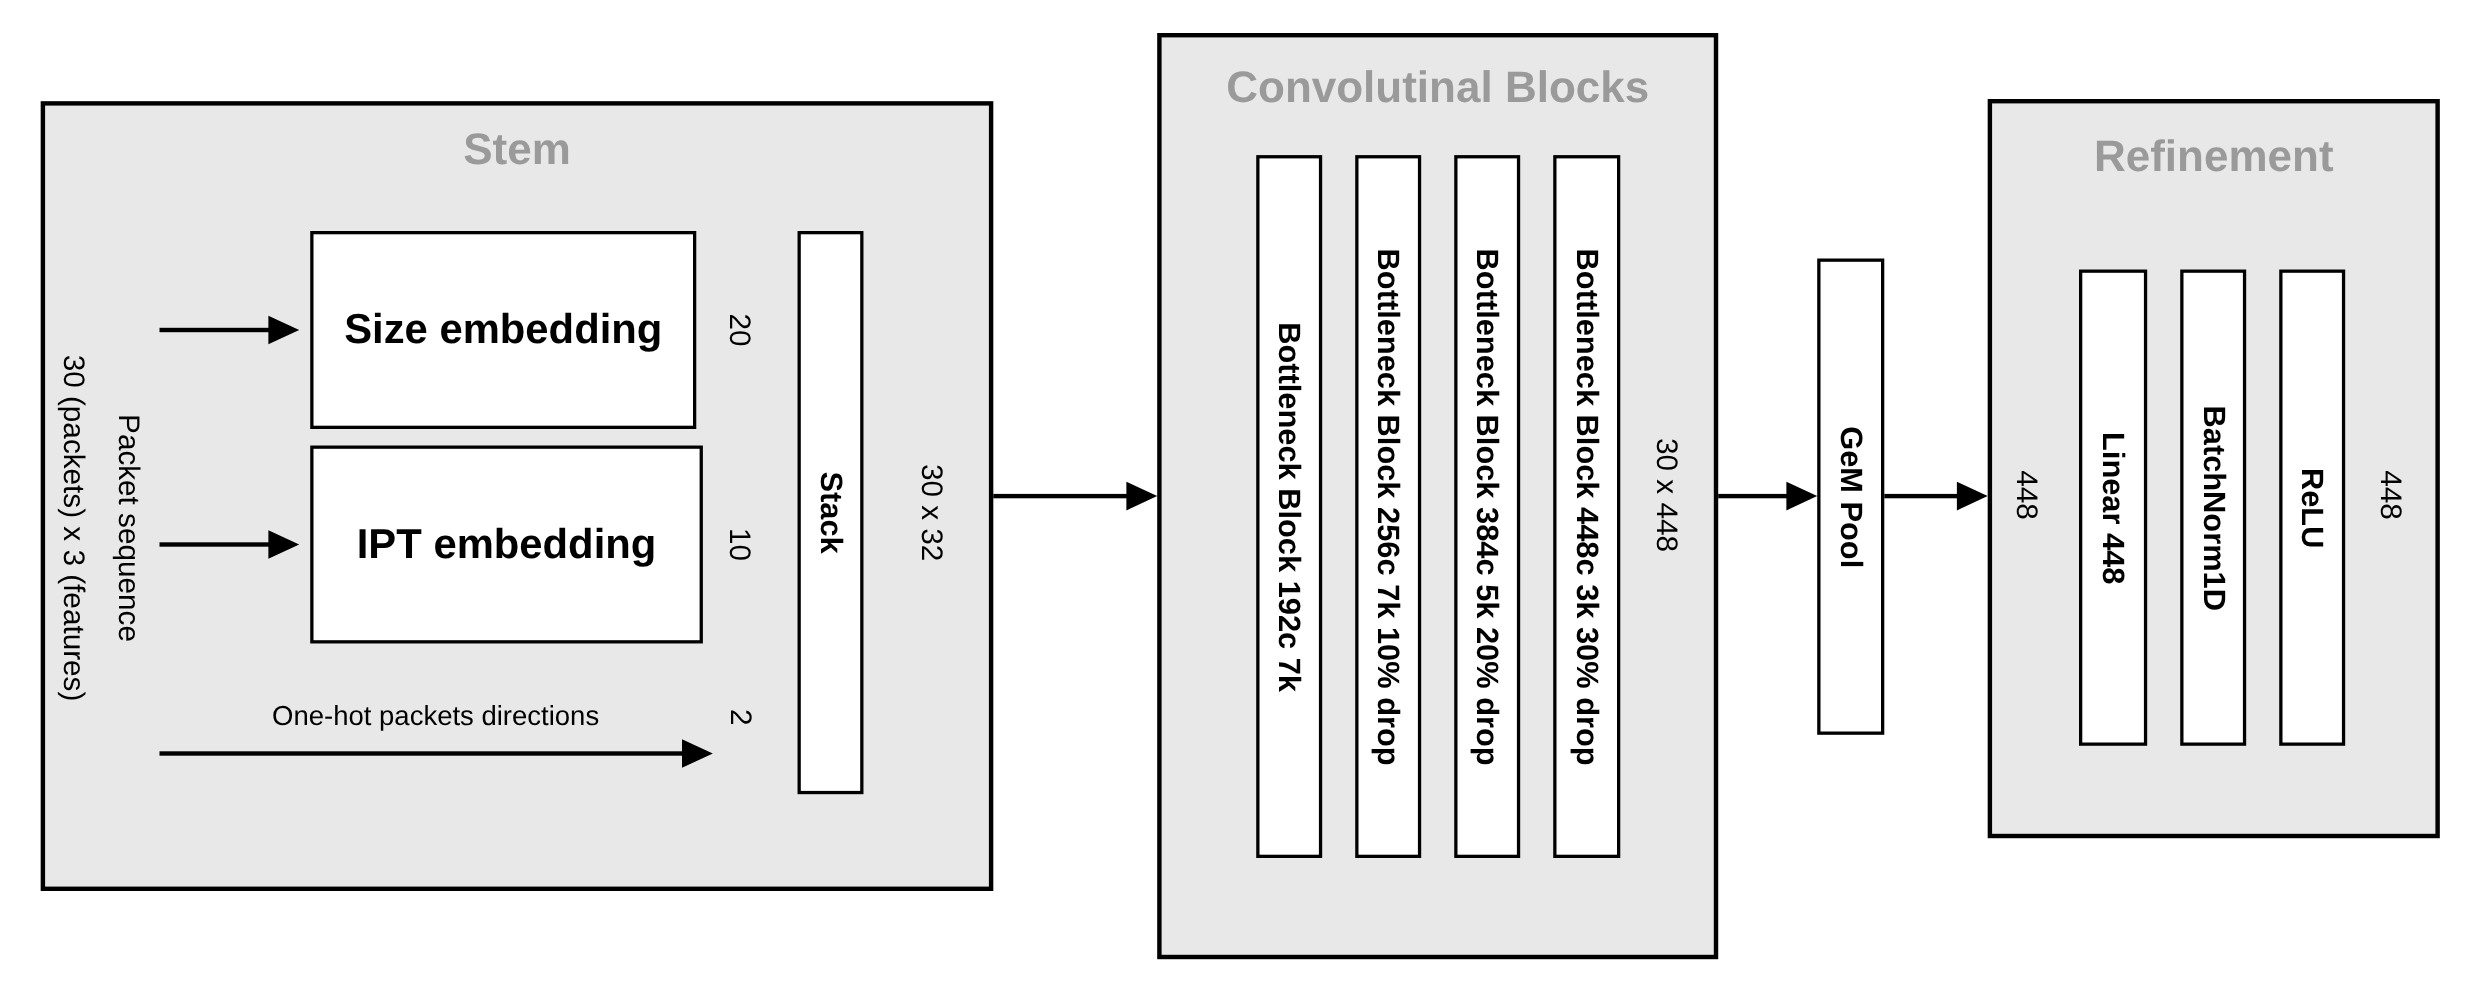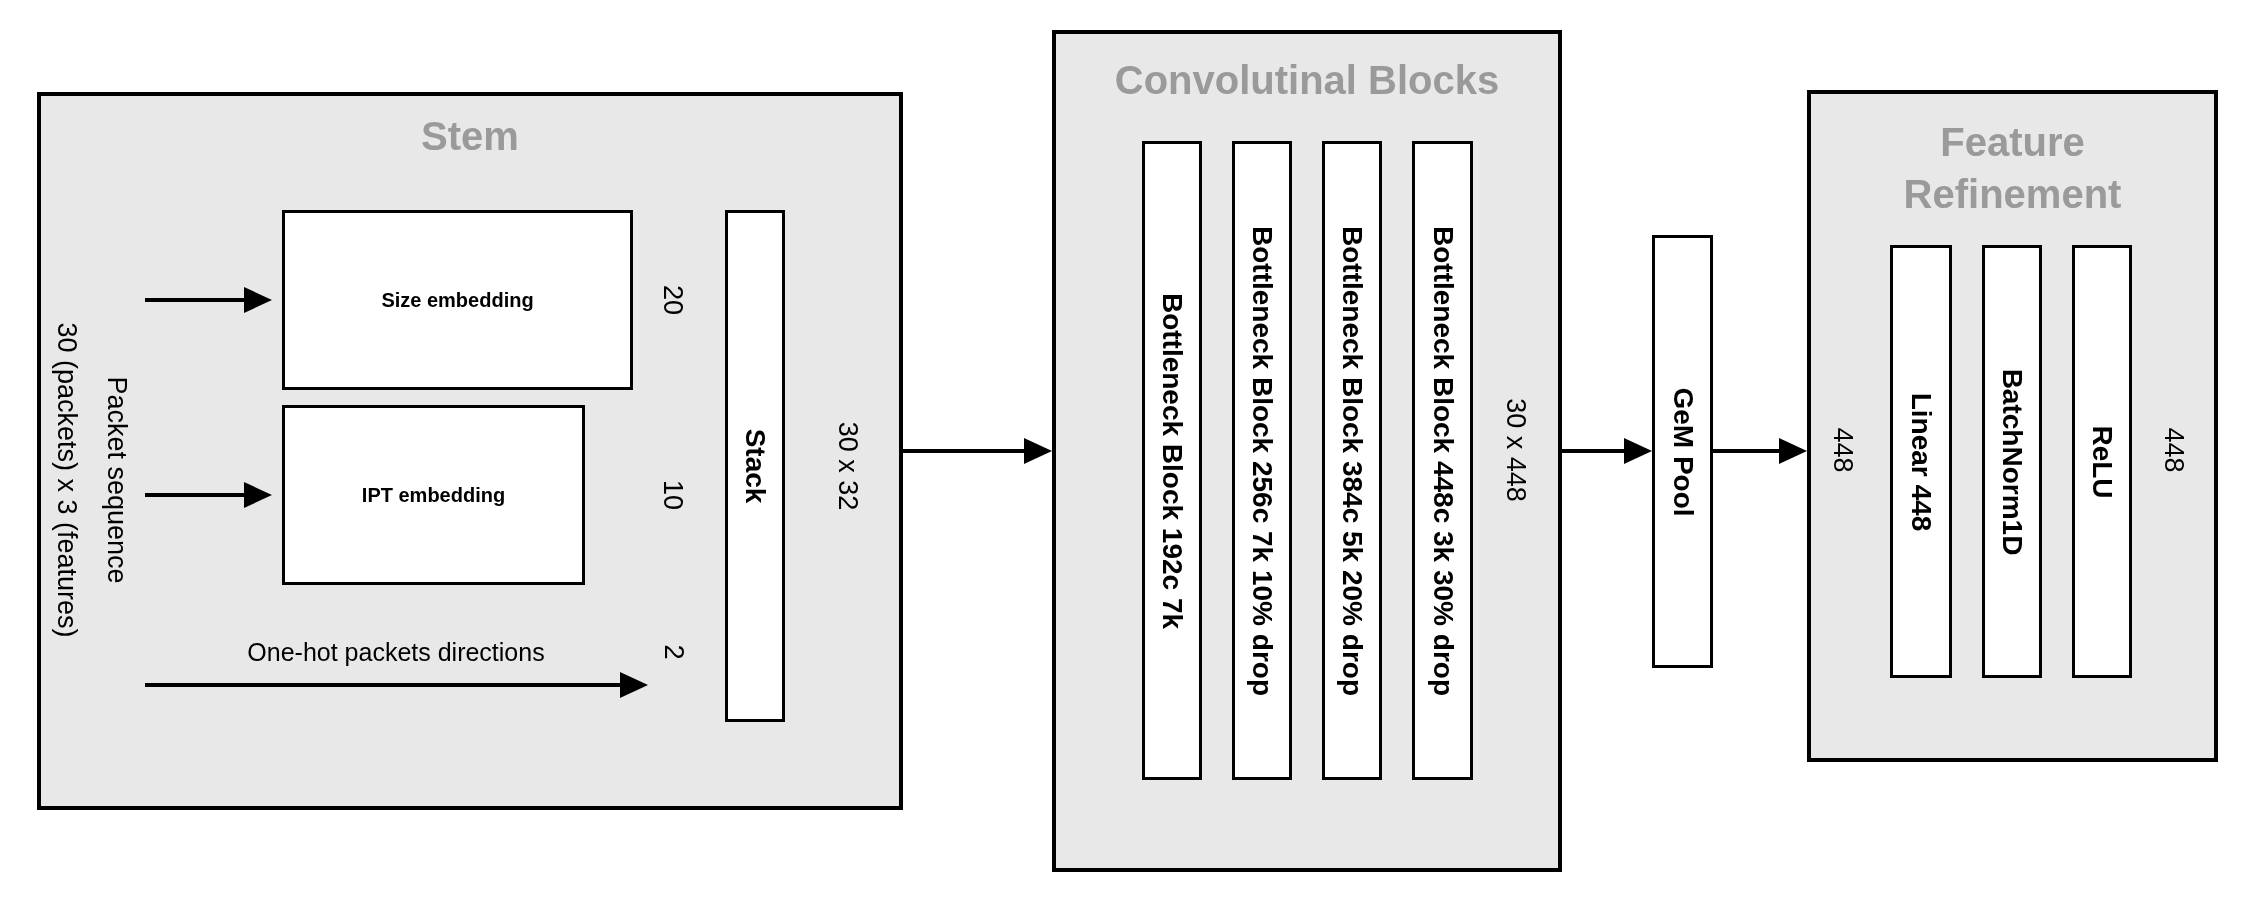--- a/index.html
+++ b/index.html
@@ -7,21 +7,21 @@
     position:relative;width:2250px;height:900px;background:#ffffff;overflow:hidden;
     font-family:"Liberation Sans","DejaVu Sans",sans-serif;color:#000;
   }
   .panel{position:absolute;background:#e8e8e8;border:4px solid #000;box-sizing:border-box;}
   .panel-title{
     position:absolute;left:0;right:0;text-align:center;
     font-size:40px;font-weight:bold;color:#9a9a9a;line-height:52px;
   }
   .wbox{position:absolute;background:#ffffff;border:3px solid #000;box-sizing:border-box;
     display:flex;align-items:center;justify-content:center;}
-  .hlabel2{ text-align:center;font-size:20px;font-weight:bold;line-height:42px;}
+  .hlabel2{ text-align:center;font-size:38px;font-weight:bold;line-height:42px;}
   .vtext{transform:rotate(90deg);white-space:nowrap;font-size:28px;font-weight:bold;}
   .vlabel{position:absolute;transform:translate(-50%,-50%) rotate(90deg);
     white-space:nowrap;font-size:27px;font-weight:normal;}
   .vblock{position:absolute;transform:translate(-50%,-50%) rotate(90deg);
     white-space:nowrap;font-size:27px;font-weight:normal;text-align:center;line-height:50px;}
   .annot{position:absolute;transform:translate(-50%,-50%);white-space:nowrap;
     font-size:25px;font-weight:normal;}
   .arrow{position:absolute;height:28px;}
   .arrow .shaft{position:absolute;left:0;right:24px;top:50%;transform:translateY(-50%);
     height:4px;background:#000;}
@@ -52,21 +52,21 @@
     <div class="head"></div>
   </div>
 
   <div class="wbox" style="left:282px;top:210px;width:351px;height:180px;">
     <div class="hlabel2">
       <div>Size embedding</div>
     </div>
   </div>
   <div class="vlabel" style="left:672px;top:300px;">20</div>
 
-  <div class="wbox" style="left:282px;top:405px;width:303px;height:180px;">
+  <div class="wbox" style="left:282px;top:405px;width:357px;height:180px;">
     <div class="hlabel2">
       <div>IPT embedding</div>
     </div>
   </div>
   <div class="vlabel" style="left:672px;top:495px;">10</div>
 
   <div class="annot" style="left:396px;top:652px;">One-hot packets directions</div>
   <div class="arrow" style="left:145px;top:671px;width:503px;">
     <div class="shaft"></div>
     <div class="head"></div>
@@ -111,21 +111,20 @@
     <span class="vtext">GeM Pool</span>
   </div>
 
   <div class="arrow" style="left:1713px;top:437px;width:94px;">
     <div class="shaft"></div>
     <div class="head"></div>
   </div>
 
   <div class="panel" style="left:1807px;top:90px;width:411px;height:672px;">
     <div class="panel-title" style="top:22px;">
-      <div>Feature</div>
       <div>Refinement</div>
     </div>
   </div>
 
   <div class="vlabel" style="left:1842px;top:450px;">448</div>
 
   <div class="wbox" style="left:1890px;top:245px;width:62px;height:433px;">
     <span class="vtext">Linear 448</span>
   </div>
   <div class="wbox" style="left:1982px;top:245px;width:60px;height:433px;">

